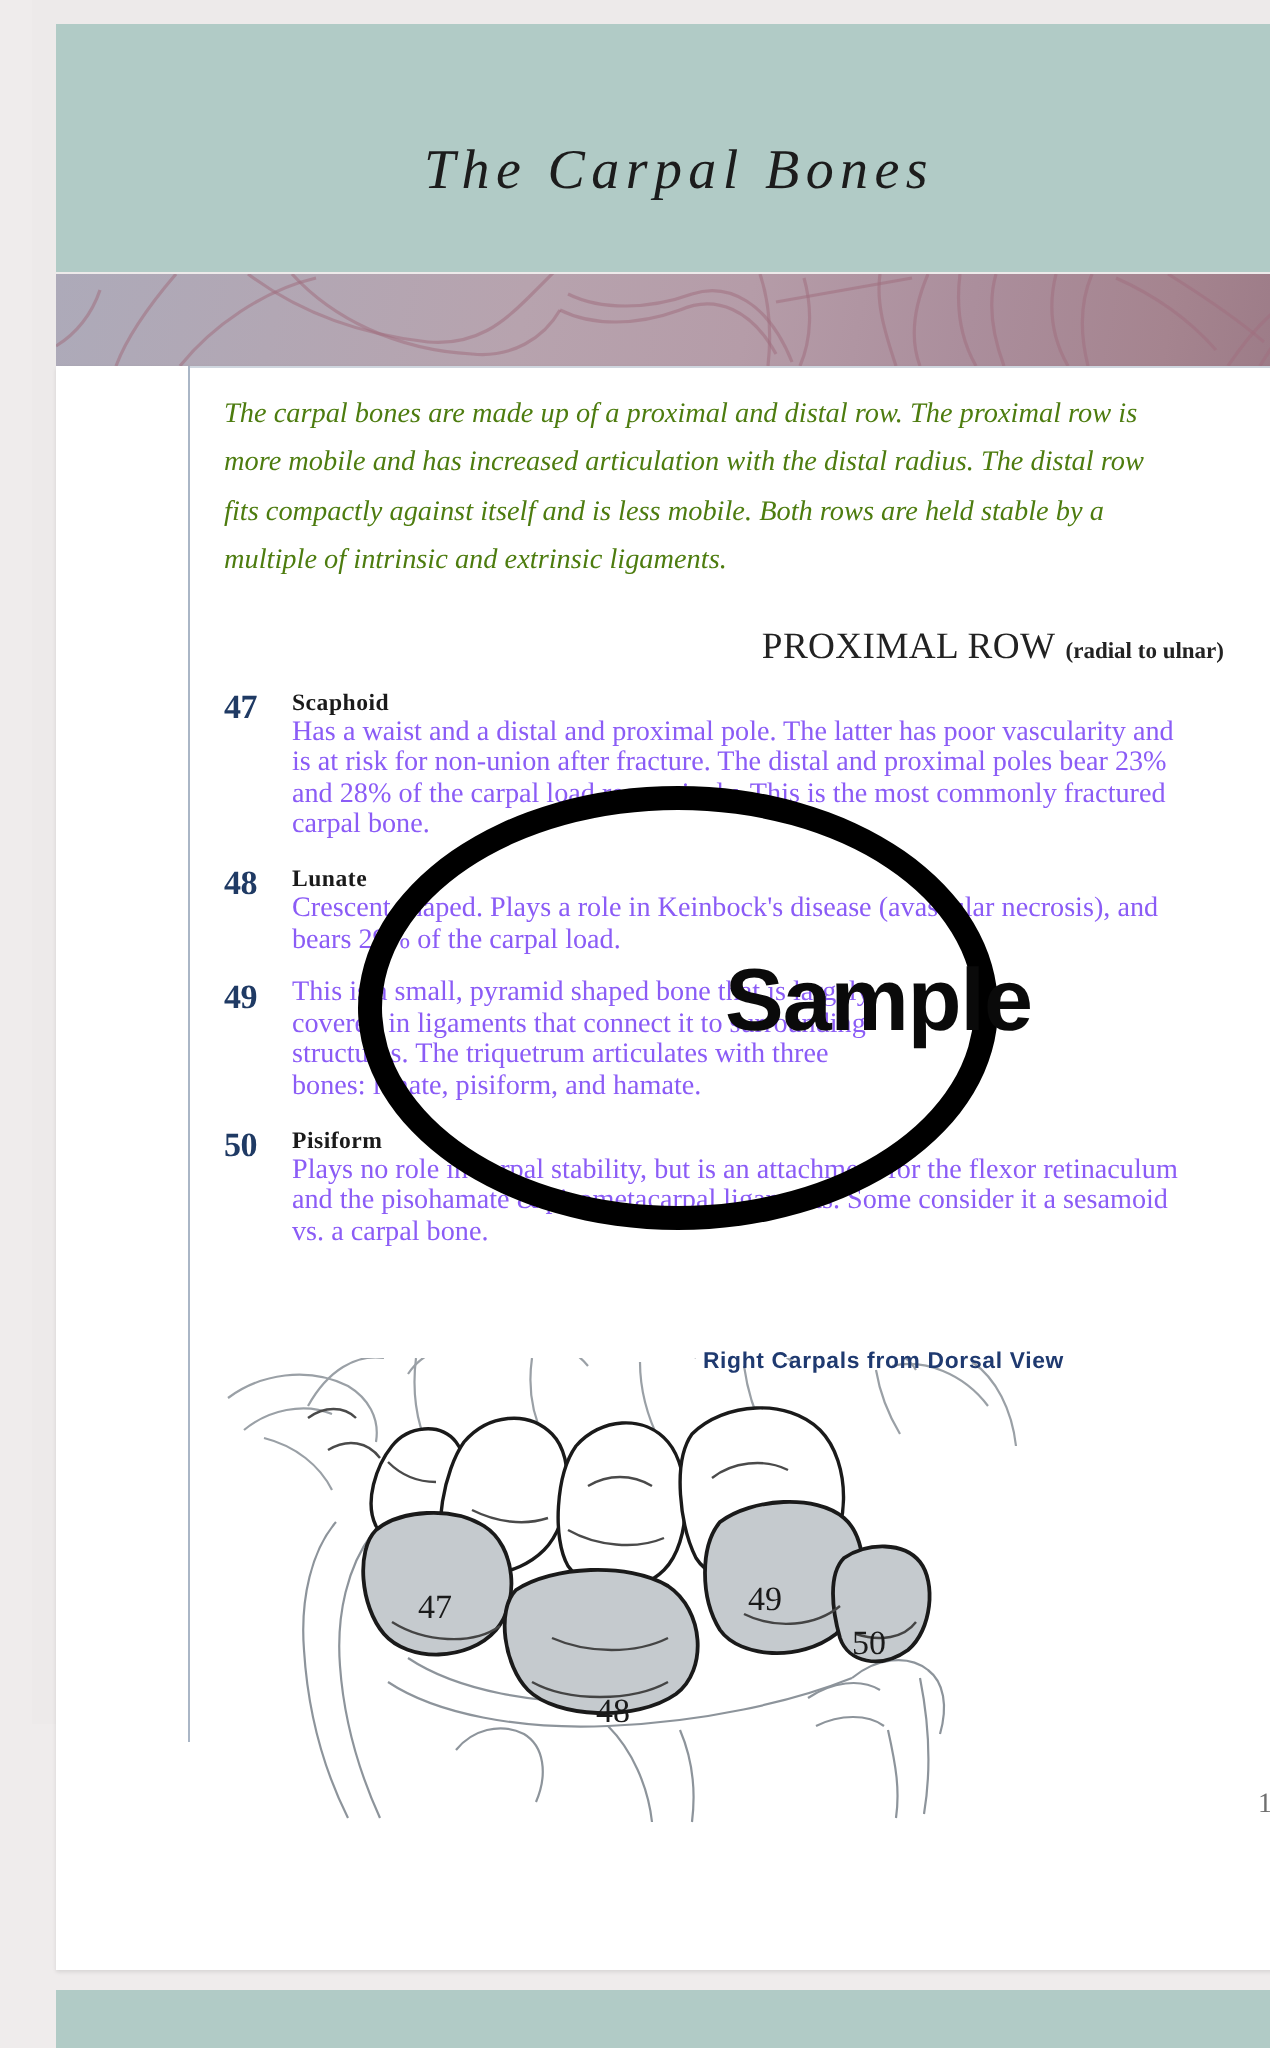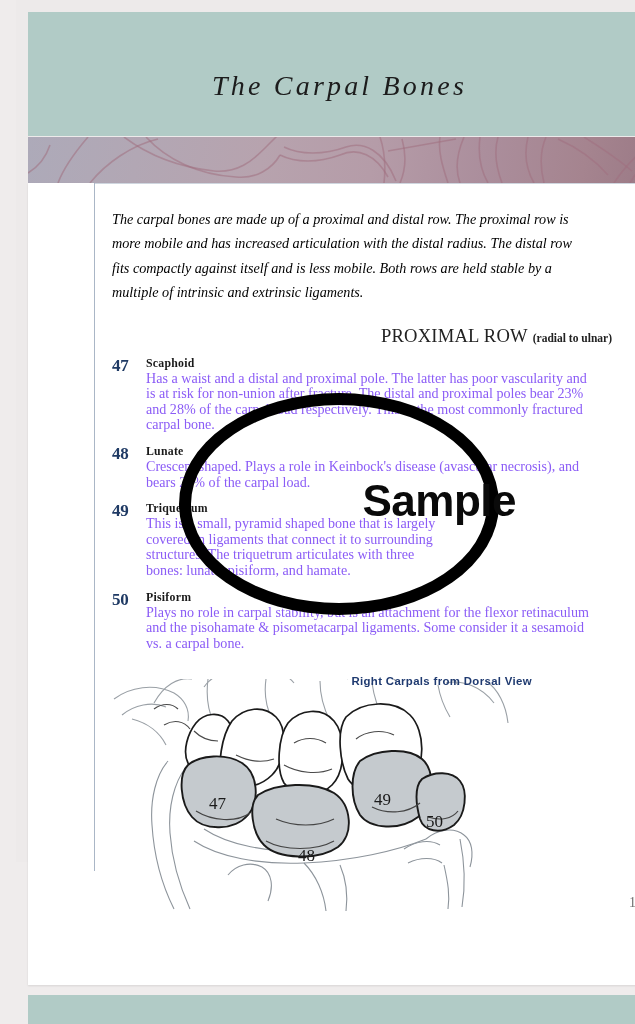--- a/index.html
+++ b/index.html
@@ -95,25 +95,25 @@
   
   .content {
     position: absolute;
     left: 84px;
     top: 0;
     width: 500px;
   }
 
   .intro {
     margin: 0;
-    padding-top: 24px;
+    padding-top: 12px;
     font-style: italic;
     font-size: 14.2px;
     line-height: 24.4px;
-    color: #000000;
+    color: #4d7c0f;
     width: 462px;
   }
 
   .section-head {
     margin: 20px 0 0 0;
     font-size: 18.6px;
     color: #222;
     letter-spacing: 0.2px;
     font-weight: normal;
     text-align: right;
@@ -288,21 +288,20 @@
       </div>
 
       <div class="entry">
         <div class="entry-num">48</div>
         <div class="entry-name">Lunate</div>
         <div class="entry-body">Crescent shaped. Plays a role in Keinbock's disease (avascular necrosis), and bears 29% of the carpal load.</div>
       </div>
 
       <div class="entry">
         <div class="entry-num">49</div>
-        <div class="entry-name">Triquetrum</div>
         <div class="entry-body narrow">This is a small, pyramid shaped bone that is largely covered in ligaments that connect it to surrounding structures. The triquetrum articulates with three bones: lunate, pisiform, and hamate.</div>
       </div>
 
       <div class="entry">
         <div class="entry-num">50</div>
         <div class="entry-name">Pisiform</div>
         <div class="entry-body">Plays no role in carpal stability, but is an attachment for the flexor retinaculum and the pisohamate &amp; pisometacarpal ligaments. Some consider it a sesamoid vs. a carpal bone.</div>
       </div>
 
     </div>

